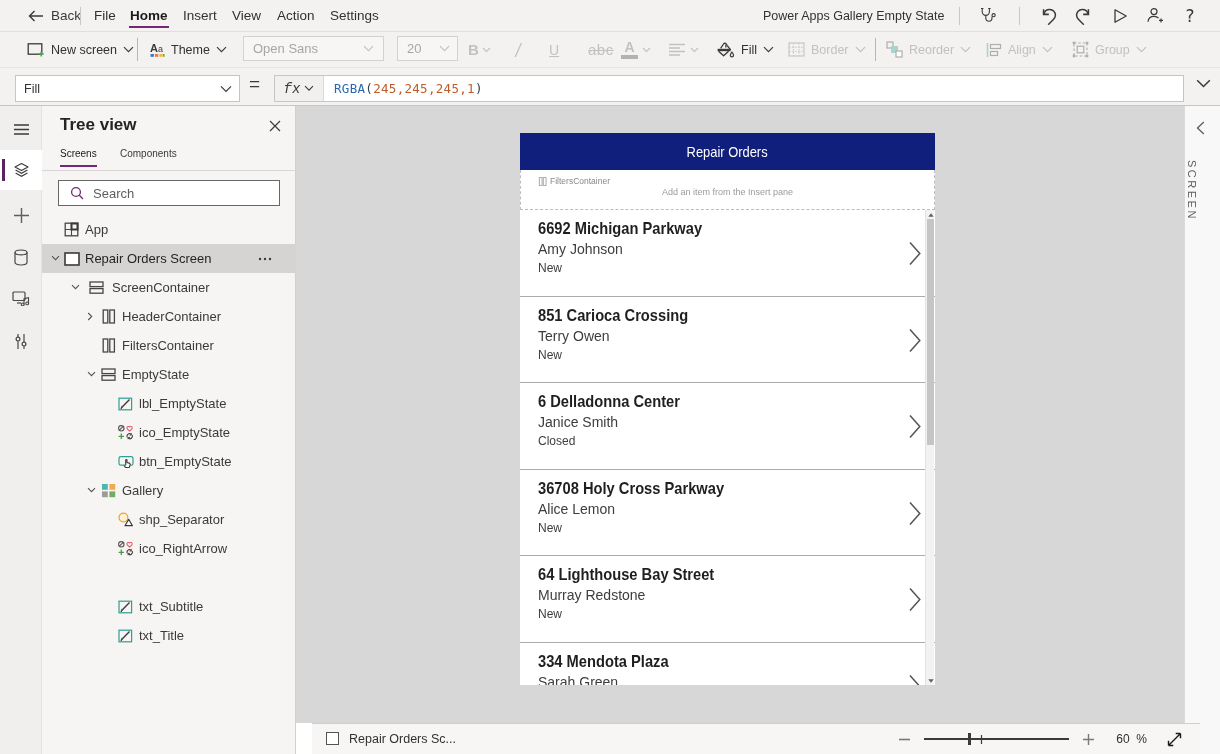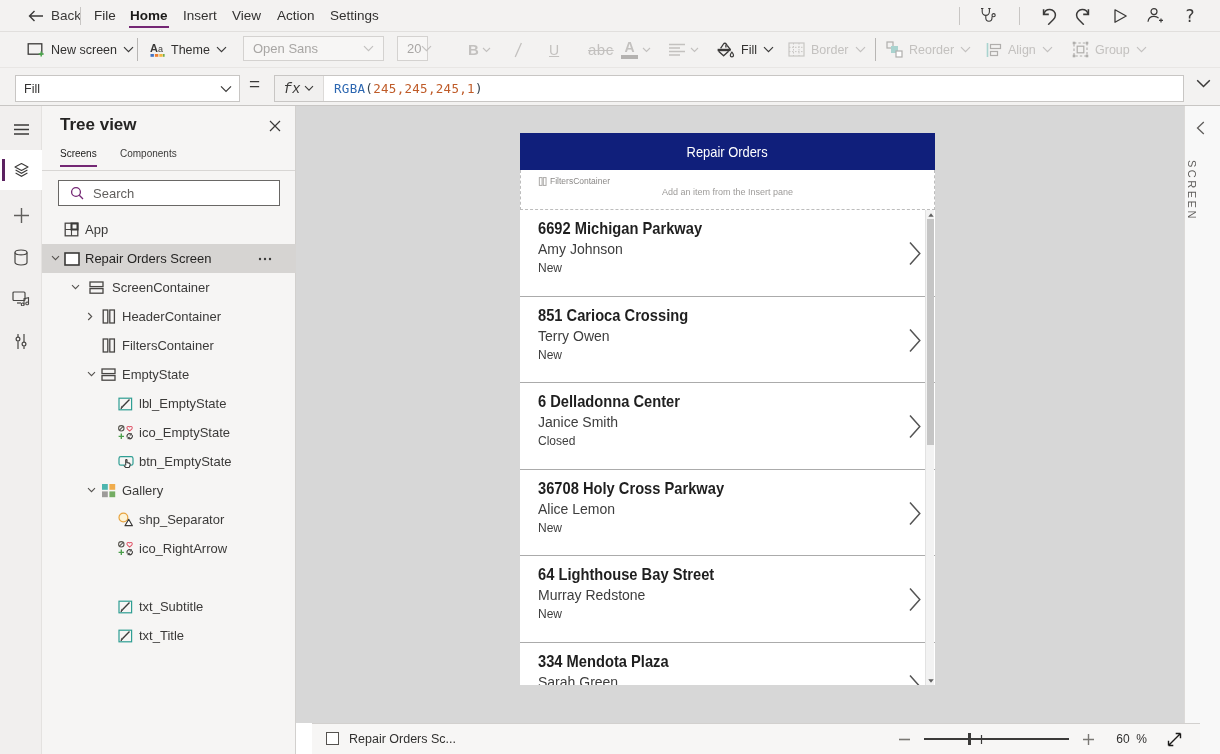--- a/index.html
+++ b/index.html
@@ -88,20 +88,21 @@
         </svg>
     <span>Back</span>
   </div>
   <div class="mb-sep" style="left:80px"></div>
   <div class="menu-item" style="left:94px">File</div>
   <div class="menu-item active" style="left:130px">Home</div>
   <div class="menu-item" style="left:183px">Insert</div>
   <div class="menu-item" style="left:232px">View</div>
   <div class="menu-item" style="left:277px">Action</div>
   <div class="menu-item" style="left:330px">Settings</div>
+  <div class="app-title" style="left:763px">Power Apps Gallery Empty State</div>
   <div class="mb-sep" style="left:959px"></div>
   <div class="tb-ic" style="left:974px">
     <svg width="17" height="17" viewBox="0 0 17 17">
           <path d="M2.2 1.2v3.6a3.6 3.6 0 0 0 7.2 0V1.2M1 1.5h2.4M8.2 1.5h2.4M5.8 8.5v2.6a3.1 3.1 0 0 0 6.2 0v-1.5" fill="none" stroke="#3b3a39" stroke-width="1.1"></path>
           <circle cx="13.6" cy="8.2" r="1.6" fill="none" stroke="#3b3a39" stroke-width="1.1"></circle>
         </svg>
   </div>
   <div class="mb-sep" style="left:1019px"></div>
   <div class="tb-ic" style="left:1034px">
     <svg width="18" height="19" viewBox="0 0 18 19">
@@ -157,21 +158,21 @@
     <svg class="chev" width="11" height="7" viewBox="0 0 11 7">
           <path d="M1 1.2 5.5 5.7 10 1.2" fill="none" stroke="#3b3a39" stroke-width="1.2"></path>
         </svg>
   </div>
   <div class="rb-combo" style="left:243px;width:141px">
     <span class="cv">Open Sans</span>
     <svg class="chev" style="margin-right:9px" width="11" height="7" viewBox="0 0 11 7">
           <path d="M1 1.2 5.5 5.7 10 1.2" fill="none" stroke="#c3c1bf" stroke-width="1.2"></path>
         </svg>
   </div>
-  <div class="rb-combo" style="left:397px;width:31px">
+  <div class="rb-combo" style="left:397px;width:61px">
     <span class="cv">20</span>
     <svg class="chev" style="margin-right:7px" width="11" height="7" viewBox="0 0 11 7">
           <path d="M1 1.2 5.5 5.7 10 1.2" fill="none" stroke="#c3c1bf" stroke-width="1.2"></path>
         </svg>
   </div>
   <div class="rb-item dis" style="left:468px;gap:3px">
     <span style="font-weight:bold;font-size:15px">B</span>
     <svg class="chev" width="9" height="6" viewBox="0 0 9 6">
           <path d="M1 1 4.5 4.5 8 1" fill="none" stroke="#c3c1bf" stroke-width="1.1"></path>
         </svg>

